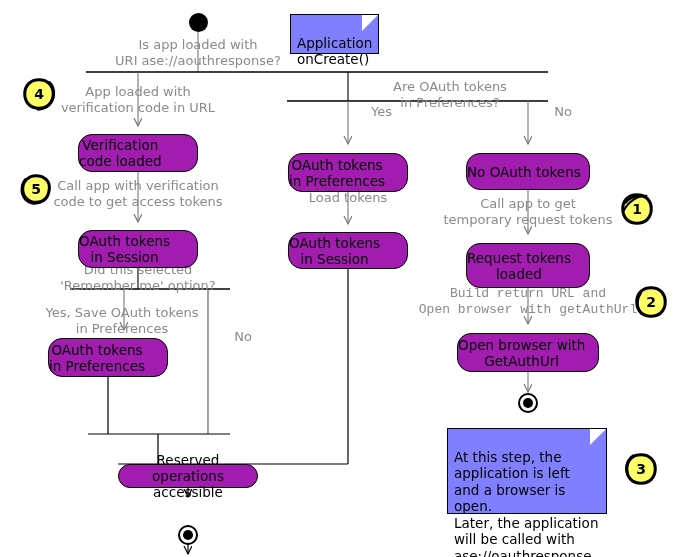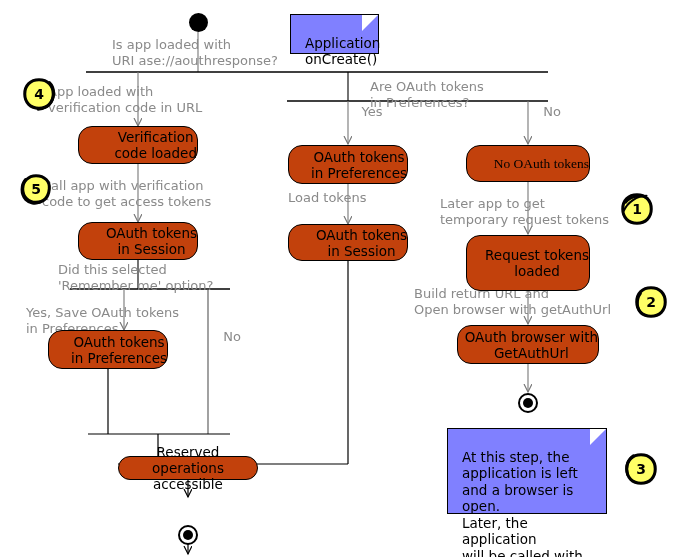--- a/index.html
+++ b/index.html
@@ -3,32 +3,32 @@
 <meta charset="utf-8">
 <style>
   html,body{margin:0;padding:0;background:#ffffff;}
   body{width:682px;height:557px;overflow:hidden;
        font-family:"DejaVu Sans","Liberation Sans",sans-serif;}
   #canvas{position:relative;width:682px;height:557px;}
 
   svg#wires{position:absolute;left:0;top:0;width:682px;height:557px;}
 
   .node{position:absolute;box-sizing:border-box;border:1.4px solid #000;
-        border-radius:14px;background:#c2410c;color:#000;
-        display:flex;align-items:center;justify-content:flex-end;
-        text-align:center;line-height:16px;font-size:13.5px;}
+        border-radius:14px;background:#a21caf;color:#000;
+        display:flex;align-items:center;justify-content:flex-start;
+        text-align:center;line-height:16px;font-size:13.5px;margin-top:8px;}
   .node span{display:block;white-space:pre-line;}
 
   .edge-label{position:absolute;color:#8a8a8a;font-size:13px;line-height:16px;
-              text-align:left;white-space:pre-line;}
-  .edge-label.left{text-align:center;}
+              text-align:center;white-space:pre-line;}
+  .edge-label.left{text-align:right;}
 
   .note{position:absolute;box-sizing:border-box;background:#8080ff;
         border:1.4px solid #000;color:#000;font-size:13.5px;line-height:16.5px;
-        padding:3px 6px 3px 14px;white-space:pre-line;}
+        padding:3px 6px 3px 6px;white-space:pre-line;}
   .note .foldwrap{position:absolute;right:0;top:0;width:16px;height:16px;overflow:hidden;}
   .note .foldtri{position:absolute;right:0;top:0;width:0;height:0;
         border-left:16px solid #fff;border-bottom:16px solid transparent;}
 
   .badge{position:absolute;width:38px;height:38px;}
   .badge .num{position:absolute;left:0;top:0;width:38px;height:38px;
         display:flex;align-items:center;justify-content:center;
         font-size:14px;font-weight:bold;color:#000;}
 
   .startnode{position:absolute;width:19px;height:19px;border-radius:50%;background:#000;}
@@ -129,32 +129,32 @@
 
   <div class="edge-label left" style="left:352px;top:104px;width:40px;">Yes</div>
 
   <div class="edge-label left" style="left:532px;top:104px;width:40px;">No</div>
 
   <div class="edge-label" style="left:288px;top:190px;width:120px;">Load tokens</div>
 
   <div class="edge-label" style="left:42px;top:178px;width:192px;">Call app with verification
 code to get access tokens</div>
 
-  <div class="edge-label" style="left:440px;top:196px;width:176px;">Later app to get
+  <div class="edge-label" style="left:440px;top:196px;width:176px;">Call app to get
 temporary request tokens</div>
 
   <div class="edge-label" style="left:58px;top:262px;width:160px;">Did this selected
 'Remember me' option?</div>
 
   <div class="edge-label" style="left:26px;top:305px;width:192px;">Yes, Save OAuth tokens
 in Preferences</div>
 
   <div class="edge-label left" style="left:212px;top:329px;width:40px;">No</div>
 
-  <div class="edge-label" style="left:414px;top:286px;width:248px;">Build return URL and
+  <div class="edge-label" style="left:404px;top:286px;width:248px;font-family:Liberation Mono, monospace;">Build return URL and
 Open browser with getAuthUrl</div>
 
   <div class="node" style="left:78px;top:126px;width:120px;height:38px;">
     <span>Verification
 code loaded</span>
   </div>
 
   <div class="node" style="left:78px;top:222px;width:120px;height:38px;">
     <span>OAuth tokens
 in Session</span>
@@ -168,31 +168,31 @@
   <div class="node" style="left:288px;top:145px;width:120px;height:39px;">
     <span>OAuth tokens
 in Preferences</span>
   </div>
 
   <div class="node" style="left:288px;top:224px;width:120px;height:37px;">
     <span>OAuth tokens
 in Session</span>
   </div>
 
-  <div class="node" style="left:466px;top:145px;width:124px;height:37px;font-family:Liberation Serif, serif;">
+  <div class="node" style="left:466px;top:145px;width:124px;height:37px;">
     <span>No OAuth tokens</span>
   </div>
 
-  <div class="node" style="left:466px;top:235px;width:124px;height:56px;">
+  <div class="node" style="left:466px;top:235px;width:124px;height:45px;">
     <span>Request tokens
 loaded</span>
   </div>
 
   <div class="node" style="left:457px;top:325px;width:142px;height:39px;">
-    <span>OAuth browser with
+    <span>Open browser with
 GetAuthUrl</span>
   </div>
 
   <div class="node" style="left:118px;top:456px;width:140px;height:24px;">
     <span>Reserved operations
 accessible</span>
   </div>
 
   <div class="endnode" style="left:518px;top:393px;">
     <div class="inner"></div>

